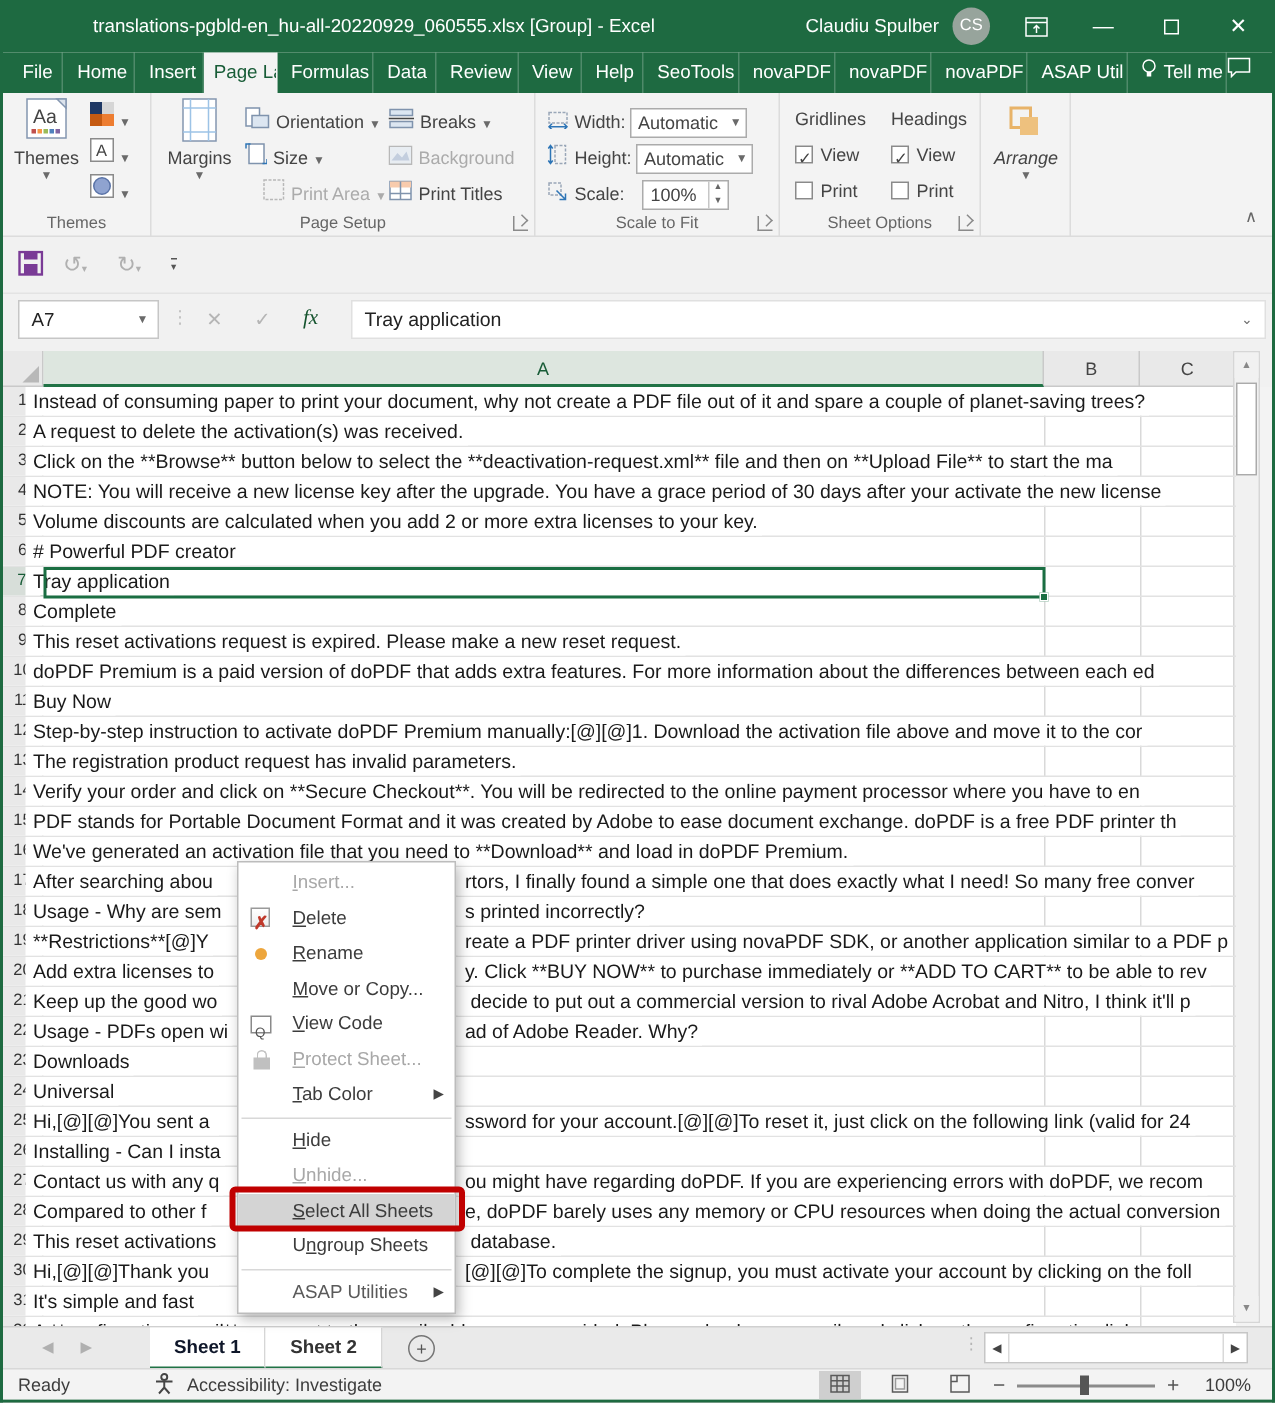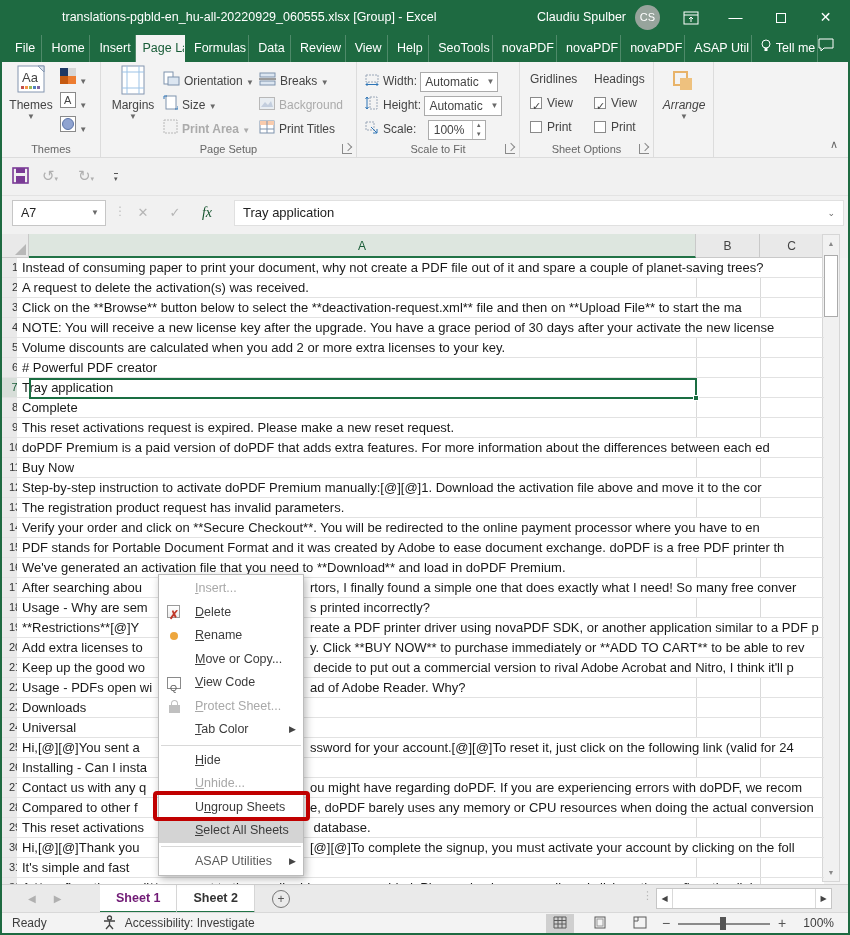--- a/index.html
+++ b/index.html
@@ -122,21 +122,21 @@
                      border:1.5px solid #c0c0c0; border-bottom:none; border-radius:4px 4px 0 0; }
   .redbox { position:absolute; left:151px; top:791px; width:157px; height:30px; border:4px solid #c00000;
             border-radius:4px; z-index:11; }
 
   
   .tabstrip { position:absolute; left:0; top:884px; width:100%; height:28px; background:#eaeaea; border-top:1px solid #d0d0d0; }
   .nav-arrows { position:absolute; left:26px; top:0; height:28px; line-height:28px; color:#b0b0b0; font-size:10px; letter-spacing:18px; }
   .stabs { position:absolute; left:98px; top:0; height:28px; display:flex; }
   .stab { height:28px; line-height:26px; padding:0 16px; background:#fff; border-right:1px solid #d6d6d6;
           border-bottom:2px solid #217346; font-size:12.5px; font-weight:bold; color:#333; }
-  .stab.current { color:#701a75;text-align:right; }
+  .stab.current { color:#0f172a;text-align:right; }
   .addsheet { position:absolute; left:270px; top:5px; width:18px; height:18px; border:1px solid #767676; border-radius:50%;
               text-align:center; line-height:16px; font-size:12px; color:#555; }
   .strip-dots { position:absolute; left:640px; top:4px; color:#b5b5b5; font-size:11px; }
   .hscroll { position:absolute; left:654px; top:3px; width:176px; height:21px; background:#fff; border:1px solid #c6c6c6; }
   .hs-btn { position:absolute; top:0; width:16px; height:19px; line-height:19px; text-align:center; font-size:8px; color:#444; }
   .hs-left { left:0; border-right:1px solid #d9d9d9; } .hs-right { right:0; border-left:1px solid #d9d9d9; }
 
   
   .statusbar { position:absolute; left:0; top:912px; width:100%; height:21px; background:#f3f3f3;
                border-top:1px solid #d8d8d8; font-size:12px; color:#3d3d3d; }
@@ -256,21 +256,21 @@
               <rect x="1" y="1" width="9" height="12" fill="#fff" stroke="#7f93ad"></rect>
               <rect x="5" y="6" width="11" height="8" fill="#dce6f1" stroke="#7f93ad"></rect>
             </svg></span><span>Orientation</span> <span class="chev">▼</span>
       </div>
       <div class="smallrow" style="left:62px;top:32px;">
         <span class="ic"><svg width="15" height="15">
               <rect x="3" y="1" width="10" height="13" fill="#fff" stroke="#7f93ad"></rect>
               <path d="M1 4 L1 1 L4 1 M12 14 L15 14 L15 11" stroke="#2e75b6" fill="none"></path>
             </svg></span><span>Size</span> <span class="chev">▼</span>
       </div>
-      <div class="smallrow dis" style="left:62px;top:56px;font-weight:bold;">
+      <div class="smallrow dis" style="left:74px;top:56px;">
         <span class="ic"><svg width="15" height="15">
               <rect x="1" y="1" width="13" height="13" fill="#f2f2f2" stroke="#b8b8b8" stroke-dasharray="2 1"></rect>
             </svg></span><span>Print Area</span> <span class="chev" style="color:#ababab">▼</span>
       </div>
       <div class="smallrow" style="left:158px;top:8px;">
         <span class="ic"><svg width="17" height="14">
               <rect x="1" y="1" width="15" height="4" fill="#dce6f1" stroke="#7f93ad"></rect>
               <rect x="1" y="9" width="15" height="4" fill="#dce6f1" stroke="#7f93ad"></rect>
               <line x1="0" y1="7" x2="17" y2="7" stroke="#444"></line>
             </svg></span><span>Breaks</span> <span class="chev">▼</span>
@@ -537,22 +537,22 @@
       <div class="mi"><span class="mico">
           <span class="ico-code" style="display: block;"></span>
         </span><span><u>V</u>iew Code</span></div>
       <div class="mi disabled"><span class="mico">
           <span class="ico-lock" style="display: block;"></span>
         </span><span><u>P</u>rotect Sheet...</span></div>
       <div class="mi"><span><u>T</u>ab Color</span><span class="arrow">▶</span></div>
       <div class="msep"></div>
       <div class="mi"><span><u>H</u>ide</span></div>
       <div class="mi disabled"><span><u>U</u>nhide...</span></div>
+      <div class="mi hl"><span><u>S</u>elect All Sheets</span></div>
       <div class="mi"><span>U<u>n</u>group Sheets</span></div>
-      <div class="mi hl"><span><u>S</u>elect All Sheets</span></div>
       <div class="msep"></div>
       <div class="mi dim"><span>ASAP Utilities</span><span class="arrow">▶</span></div>
     </div>
   <div class="redbox"></div>
 
   <div class="tabstrip">
     <div class="nav-arrows">◀▶</div>
     <div class="stabs" id="sheettabs">
         <div class="stab current">Sheet 1</div>
         <div class="stab">Sheet 2</div>

